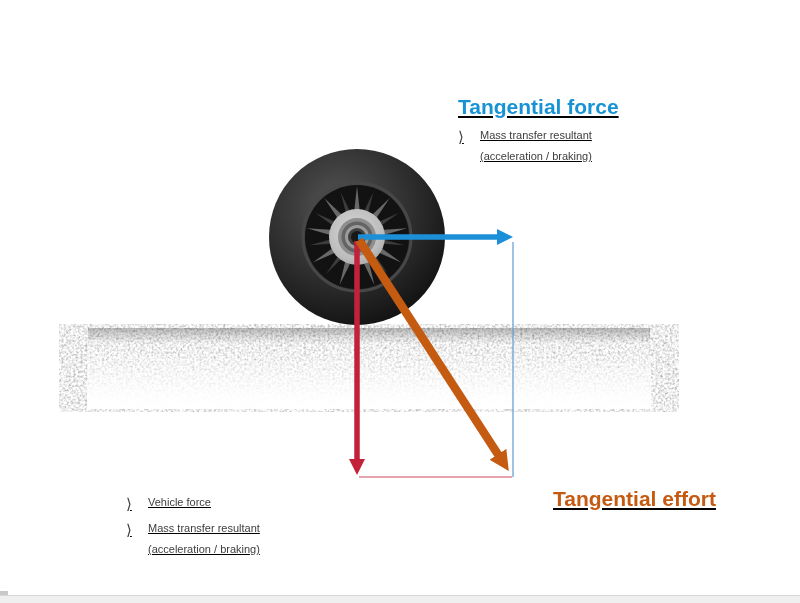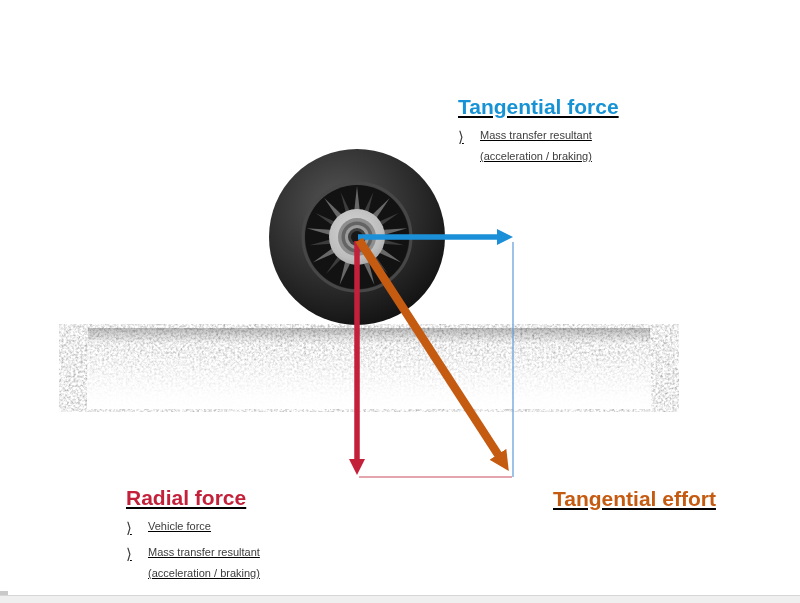--- a/index.html
+++ b/index.html
@@ -135,21 +135,20 @@
     <div class="bullet-list">
       <div class="bullet-row">
         <span class="bullet-glyph">⟩</span>
         <span class="bullet-text">Mass transfer resultant
 (acceleration / braking)</span>
       </div>
     </div>
   </div>
 
   <div class="label-block" style="left:126px;top:486px;width:300px;">
-    <div class="force-heading heading-radial">Radial force</div>
     <div class="bullet-list">
       <div class="bullet-row">
         <span class="bullet-glyph">⟩</span>
         <span class="bullet-text">Vehicle force</span>
       </div>
       <div class="bullet-row">
         <span class="bullet-glyph">⟩</span>
         <span class="bullet-text">Mass transfer resultant
 (acceleration / braking)</span>
       </div>

